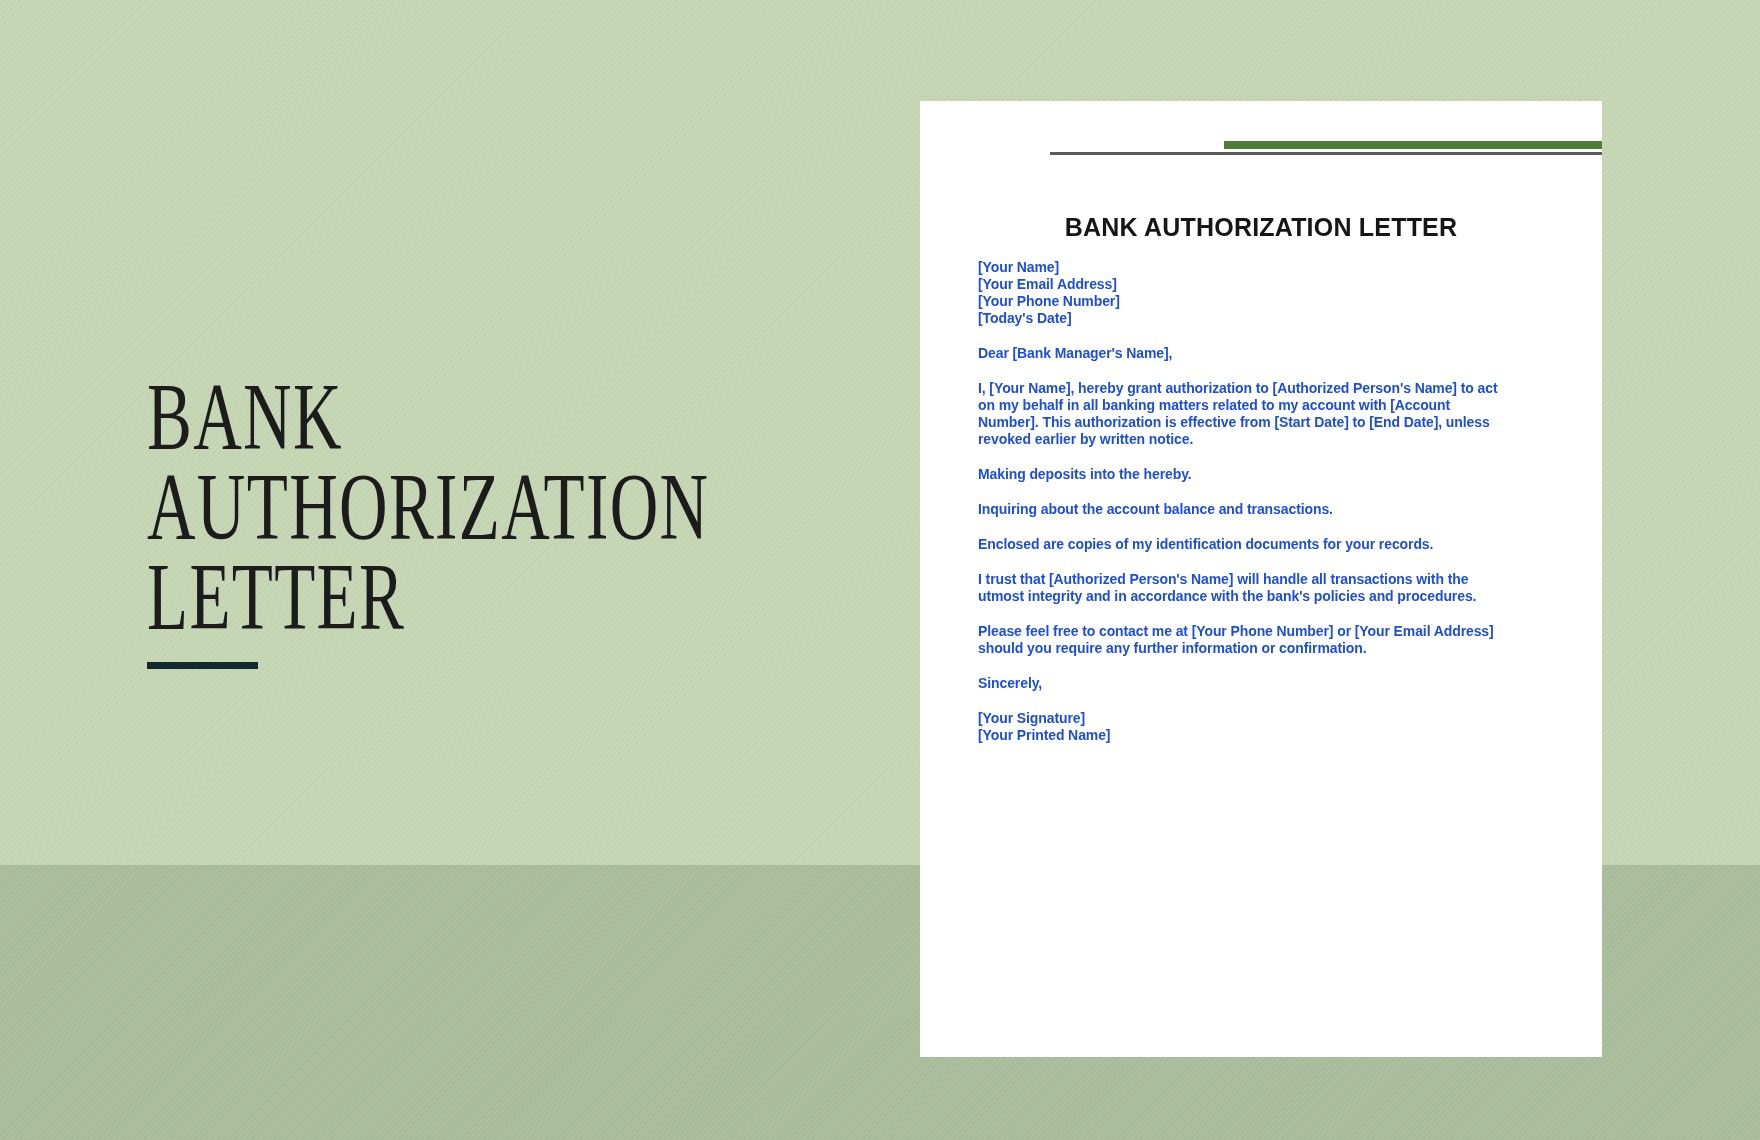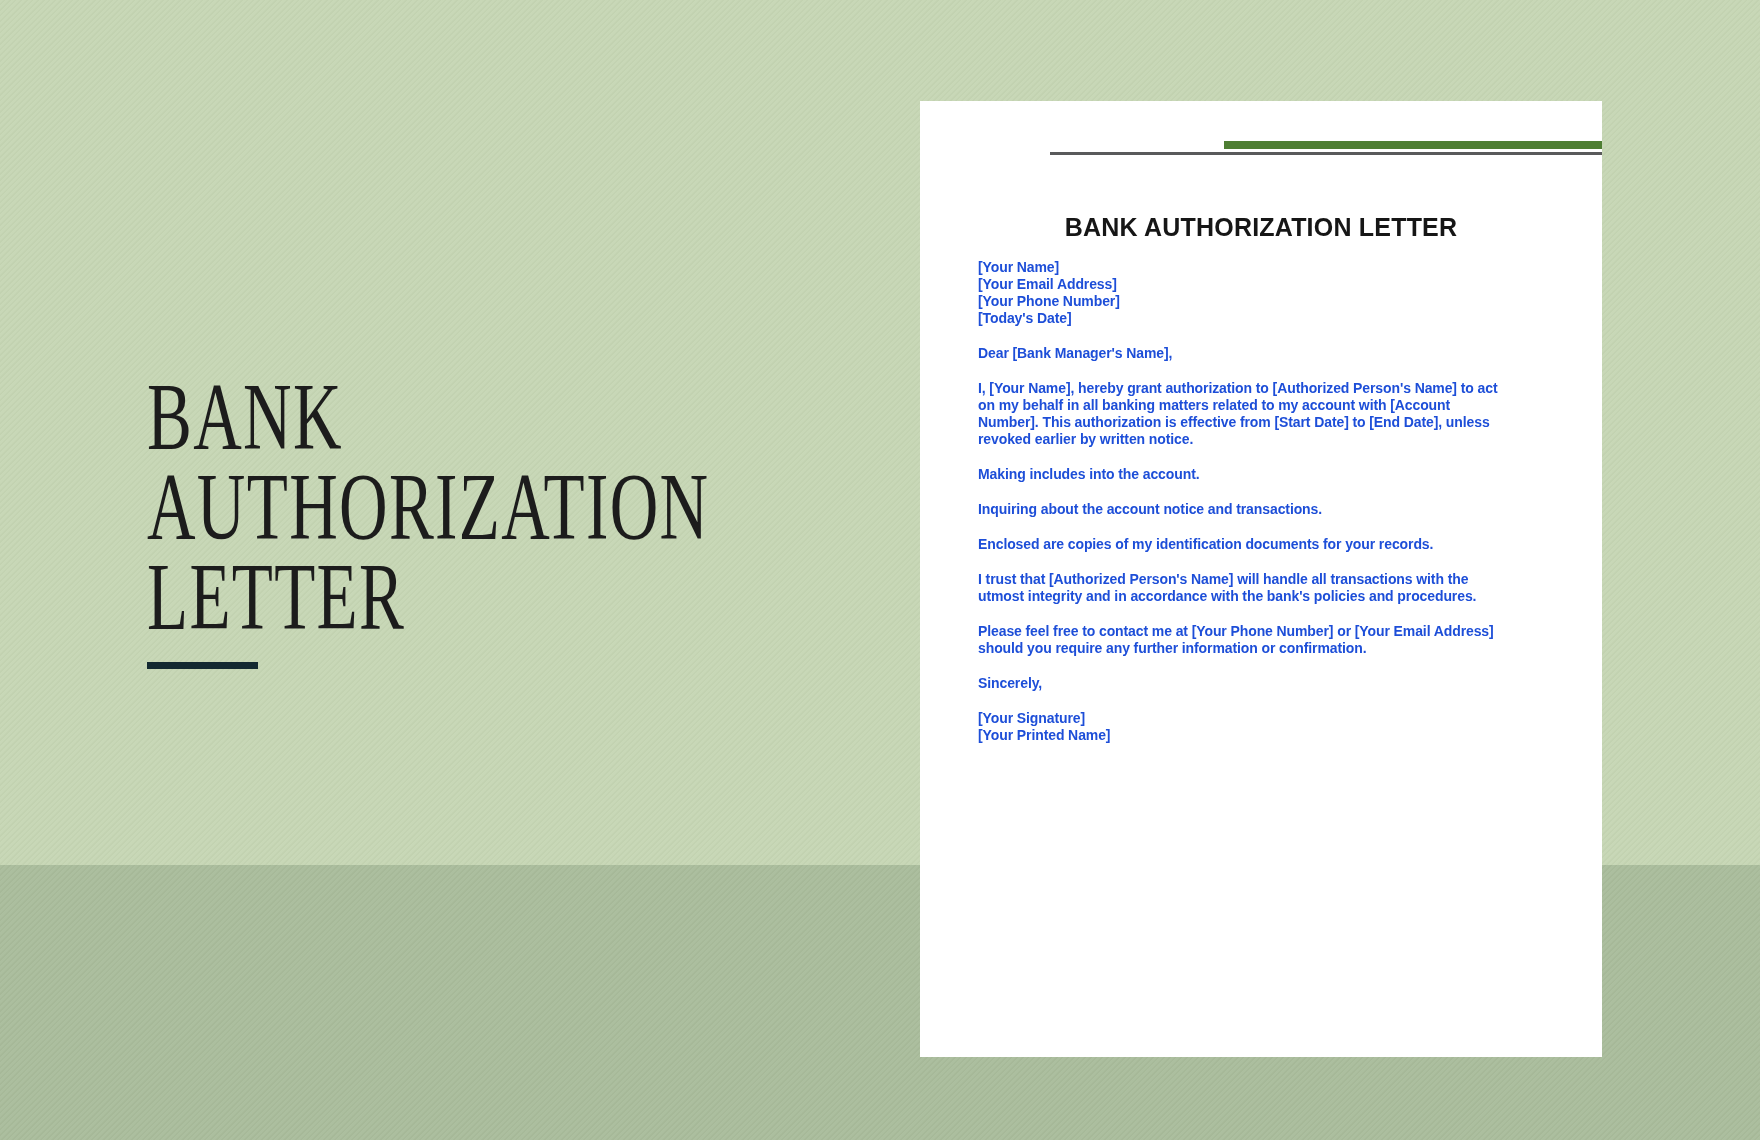--- a/index.html
+++ b/index.html
@@ -127,22 +127,22 @@
   <div class="page-green-bar" style="background: rgb(78, 126, 51);"></div>
   <div class="page-gray-line" style="background: rgb(89, 90, 91);"></div>
   <h2 class="doc-title">BANK AUTHORIZATION LETTER</h2>
   <div class="letter-body">
     <p>[Your Name]
 [Your Email Address]
 [Your Phone Number]
 [Today's Date]</p>
     <p>Dear [Bank Manager's Name],</p>
     <p>I, [Your Name], hereby grant authorization to [Authorized Person's Name] to act on my behalf in all banking matters related to my account with [Account Number]. This authorization is effective from [Start Date] to [End Date], unless revoked earlier by written notice.</p>
-    <p>Making includes into the account.</p>
-    <p>Inquiring about the account notice and transactions.</p>
+    <p>Making deposits into the hereby.</p>
+    <p>Inquiring about the account balance and transactions.</p>
     <p>Enclosed are copies of my identification documents for your records.</p>
     <p>I trust that [Authorized Person's Name] will handle all transactions with the utmost integrity and in accordance with the bank's policies and procedures.</p>
     <p>Please feel free to contact me at [Your Phone Number] or [Your Email Address] should you require any further information or confirmation.</p>
     <p>Sincerely,</p>
     <p>[Your Signature]
 [Your Printed Name]</p>
   </div>
 </div>
 
 </body></html>

